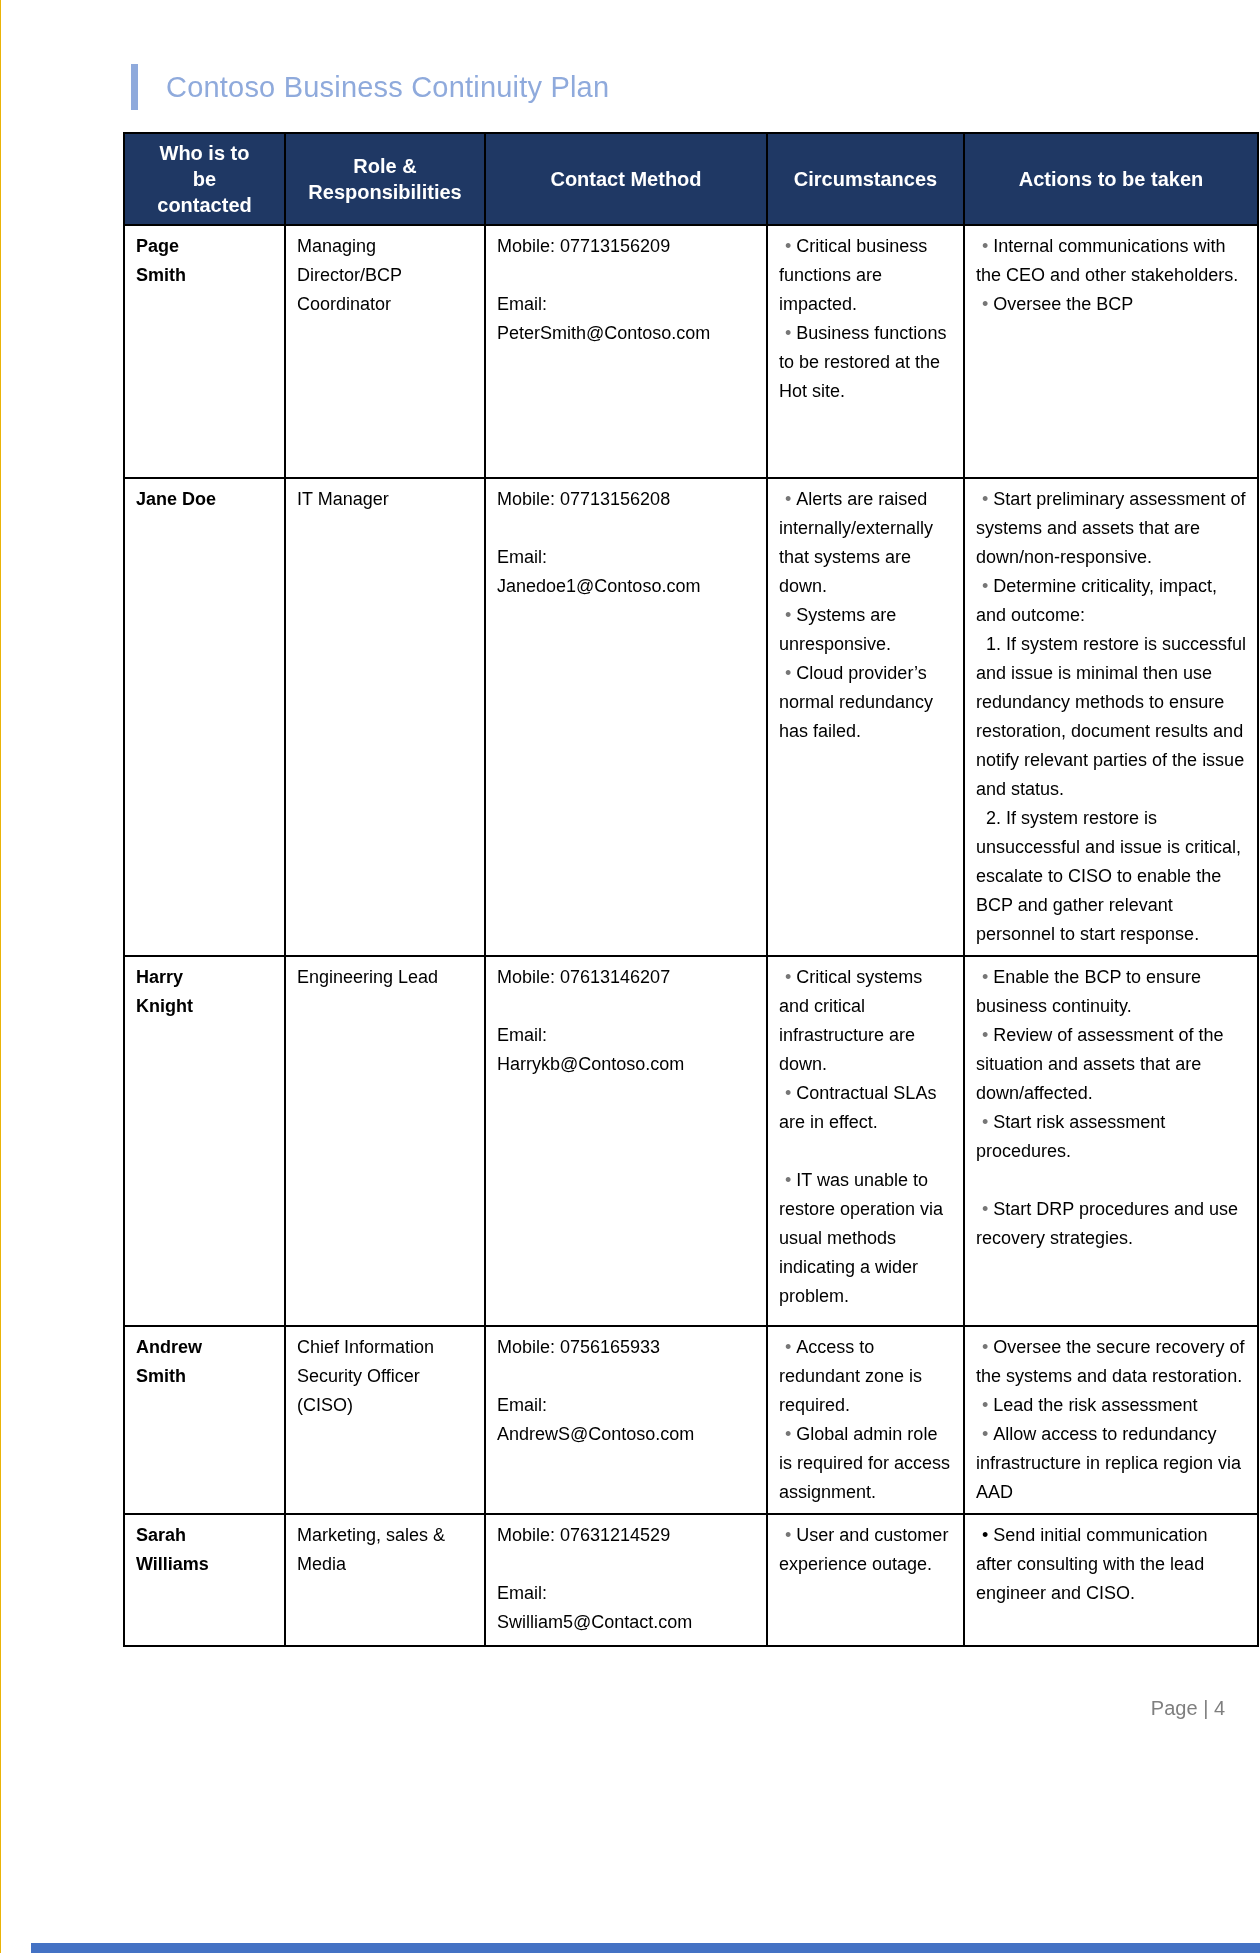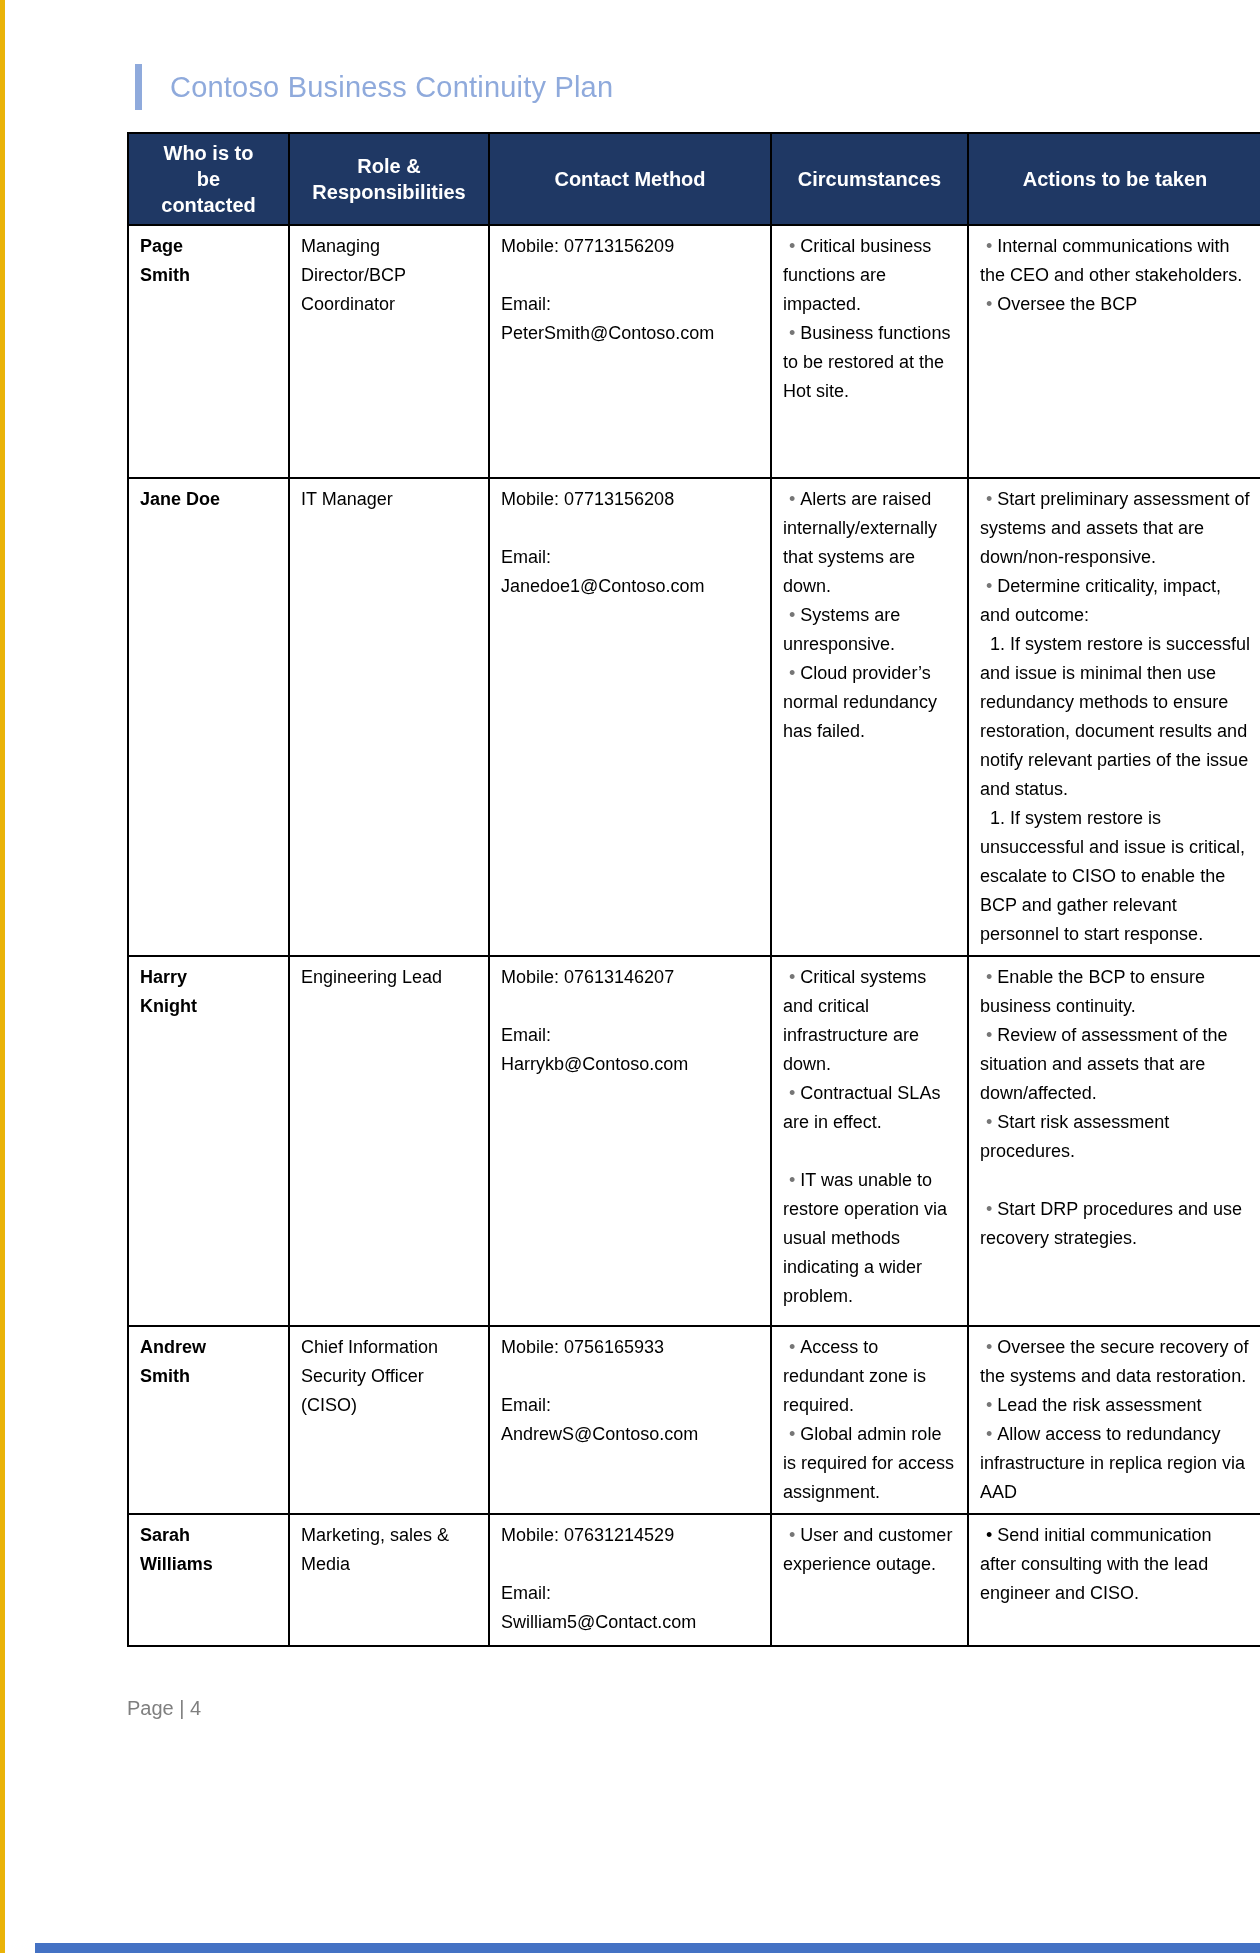--- a/index.html
+++ b/index.html
@@ -3,21 +3,21 @@
 <meta charset="utf-8">
 <style>
   * { margin:0; padding:0; box-sizing:border-box; }
   html,body { background:#ffffff; }
   body { font-family:"Liberation Sans","DejaVu Sans",sans-serif; color:#000; }
 
   .page {
     position:relative;
     width:1260px; height:1953px;
     background:#fff;
-    border-left:5px solid #eab308;
+    border-left:1px solid #eab308;
     overflow:hidden;
   }
 
   
   .doc-header { display:flex; align-items:center; margin:64px 0 0 130px; }
   .accent-bar { width:7px; height:46px; background:#8faadc; margin-right:28px; }
   .doc-title { font-size:29px; font-weight:400; color:#8faadc; letter-spacing:0.2px; }
 
   
   table.contacts {
@@ -57,21 +57,21 @@
   .li   { text-indent:6px; }
   .blt  { color:#767676; margin-right:5px; text-indent:0; }
   .li.dark .blt { color:#000; }
   .num  { text-indent:10px; }
   .gap  { height:29px; }
 
   
   .footer {
     margin:50px 0 0 122px;
     width:1134px;
-    text-align:left;
+    text-align:right;
     padding-right:32px;
     font-size:20px;
     color:#7f7f7f;
   }
 
   .bottom-bar {
     position:absolute;
     left:30px; right:0; bottom:0;
     height:10px;
     background:#4472c4;
@@ -146,21 +146,21 @@
           </td>
           <td>
             <p class="li"><span class="blt">•</span>Alerts are raised internally/externally that systems are down.</p>
             <p class="li"><span class="blt">•</span>Systems are unresponsive.</p>
             <p class="li"><span class="blt">•</span>Cloud provider’s normal redundancy has failed.</p>
           </td>
           <td>
             <p class="li"><span class="blt">•</span>Start preliminary assessment of systems and assets that are down/non-responsive.</p>
             <p class="li"><span class="blt">•</span>Determine criticality, impact, and outcome:</p>
             <p class="num">1. If system restore is successful and issue is minimal then use redundancy methods to ensure restoration, document results and notify relevant parties of the issue and status.</p>
-            <p class="num">1. If system restore is unsuccessful and issue is critical, escalate to CISO to enable the BCP and gather relevant personnel to start response.</p>
+            <p class="num">2. If system restore is unsuccessful and issue is critical, escalate to CISO to enable the BCP and gather relevant personnel to start response.</p>
           </td>
         </tr>
         <tr class="r2">
           <td>
             <p class="name">Harry
 Knight</p>
           </td>
           <td>
             <p>Engineering Lead</p>
           </td>

